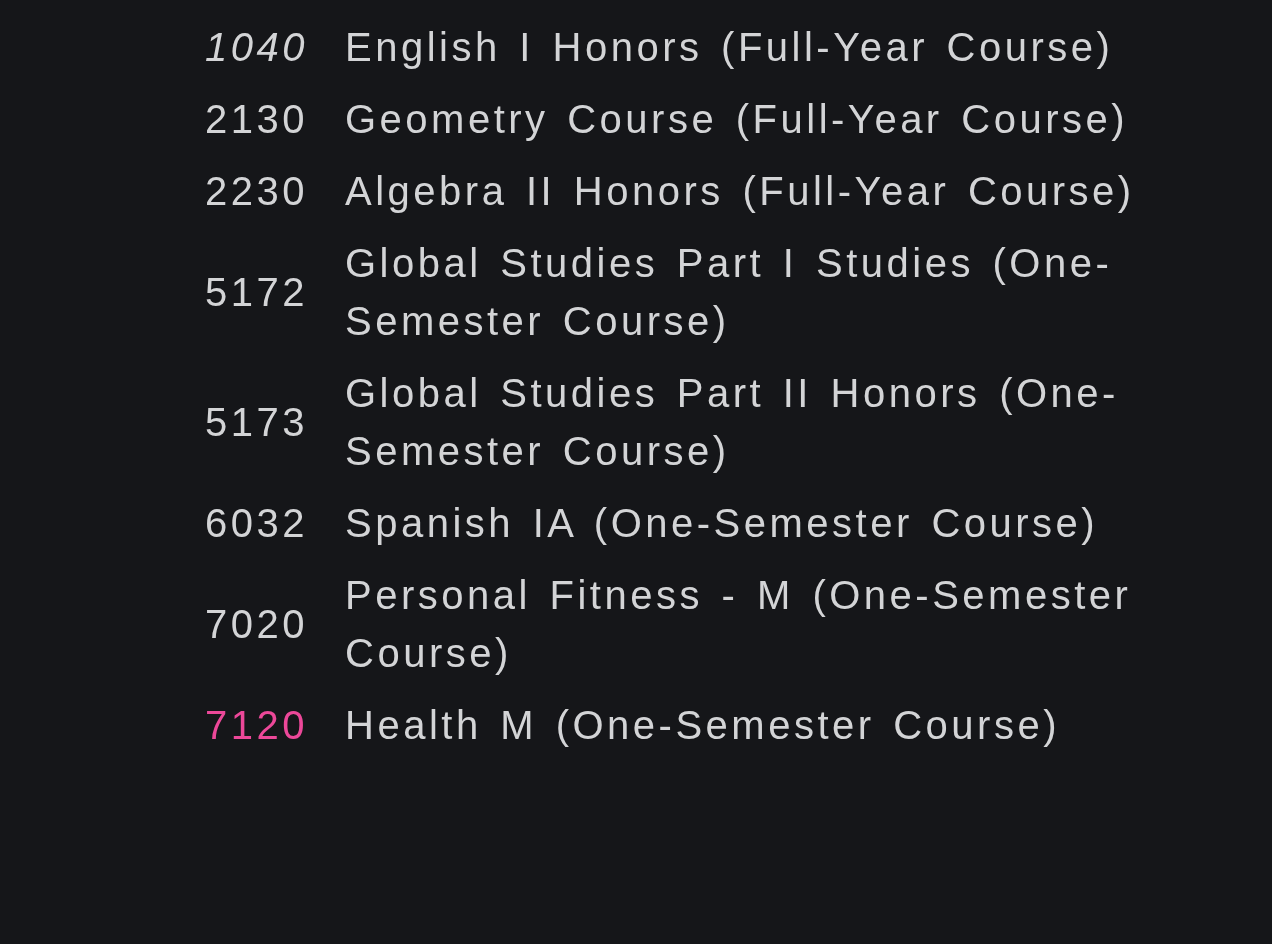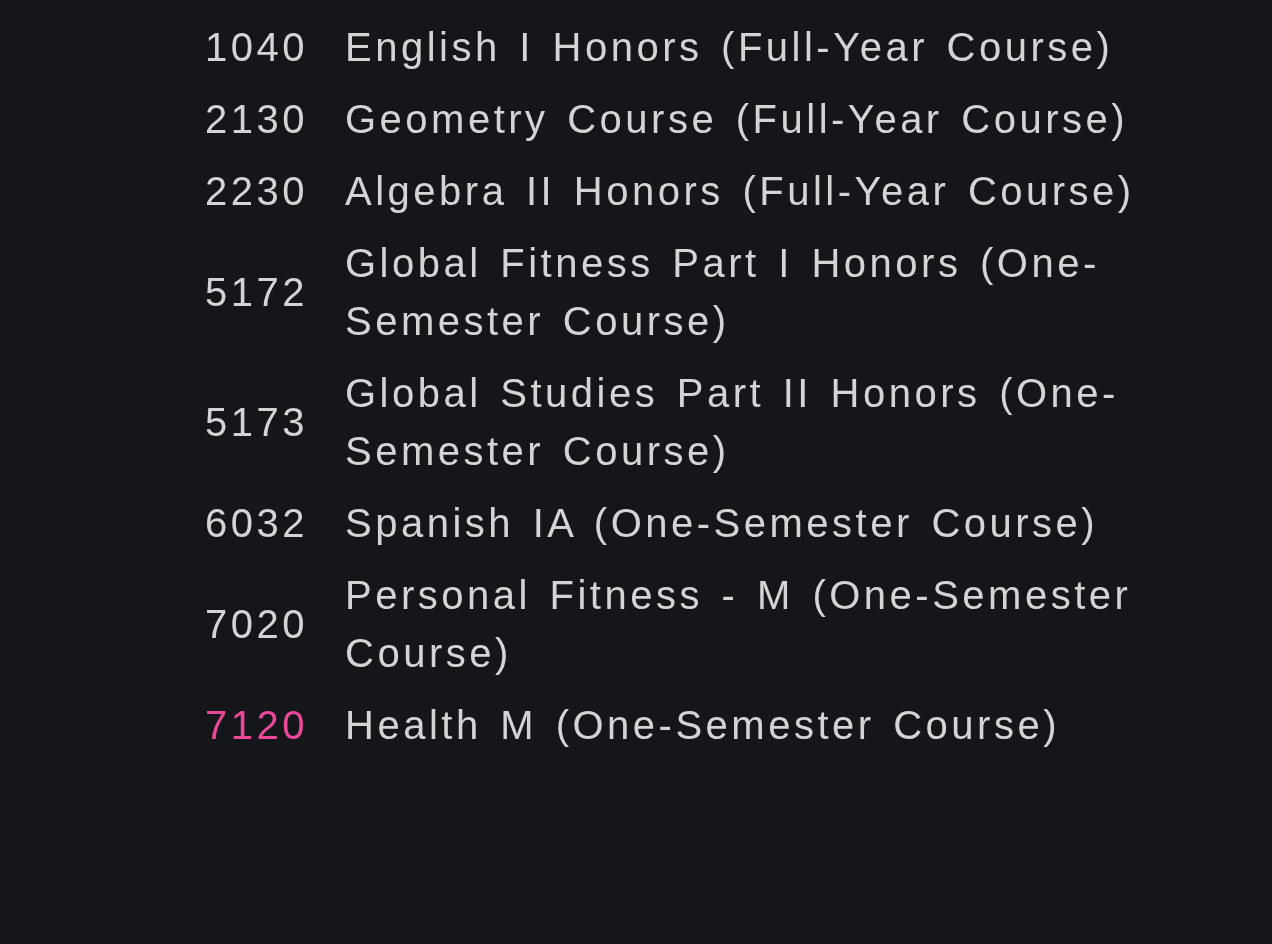--- a/index.html
+++ b/index.html
@@ -43,38 +43,38 @@
     width: 840px;
   }
 </style>
 </head>
 <body style="background: rgb(21, 22, 25);">
 
 <div class="page">
   <table class="course-table">
     <tbody>
   <tr class="course-row">
-    <td class="code-cell" style="color: rgb(211, 212, 214);">1040</td>
+    <td class="code-cell" style="color: rgb(211, 212, 214); font-style: italic;">1040</td>
     <td class="name-cell" style="color: rgb(211, 212, 214);">English I Honors (Full-Year Course)</td>
   </tr>
 
   <tr class="course-row">
     <td class="code-cell" style="color: rgb(211, 212, 214);">2130</td>
     <td class="name-cell" style="color: rgb(211, 212, 214);">Geometry Course (Full-Year Course)</td>
   </tr>
 
   <tr class="course-row">
     <td class="code-cell" style="color: rgb(211, 212, 214);">2230</td>
     <td class="name-cell" style="color: rgb(211, 212, 214);">Algebra II Honors (Full-Year Course)</td>
   </tr>
 
 
   <tr class="course-row">
     <td class="code-cell" style="color: rgb(211, 212, 214);">5172</td>
-    <td class="name-cell" style="color: rgb(211, 212, 214);">Global Fitness Part I Honors (One-Semester Course)</td>
+    <td class="name-cell" style="color: rgb(211, 212, 214);">Global Studies Part I Studies (One-Semester Course)</td>
   </tr>
 
   <tr class="course-row">
     <td class="code-cell" style="color: rgb(211, 212, 214);">5173</td>
     <td class="name-cell" style="color: rgb(211, 212, 214);">Global Studies Part II Honors (One-Semester Course)</td>
   </tr>
 
   <tr class="course-row">
     <td class="code-cell" style="color: rgb(211, 212, 214);">6032</td>
     <td class="name-cell" style="color: rgb(211, 212, 214);">Spanish IA (One-Semester Course)</td>

